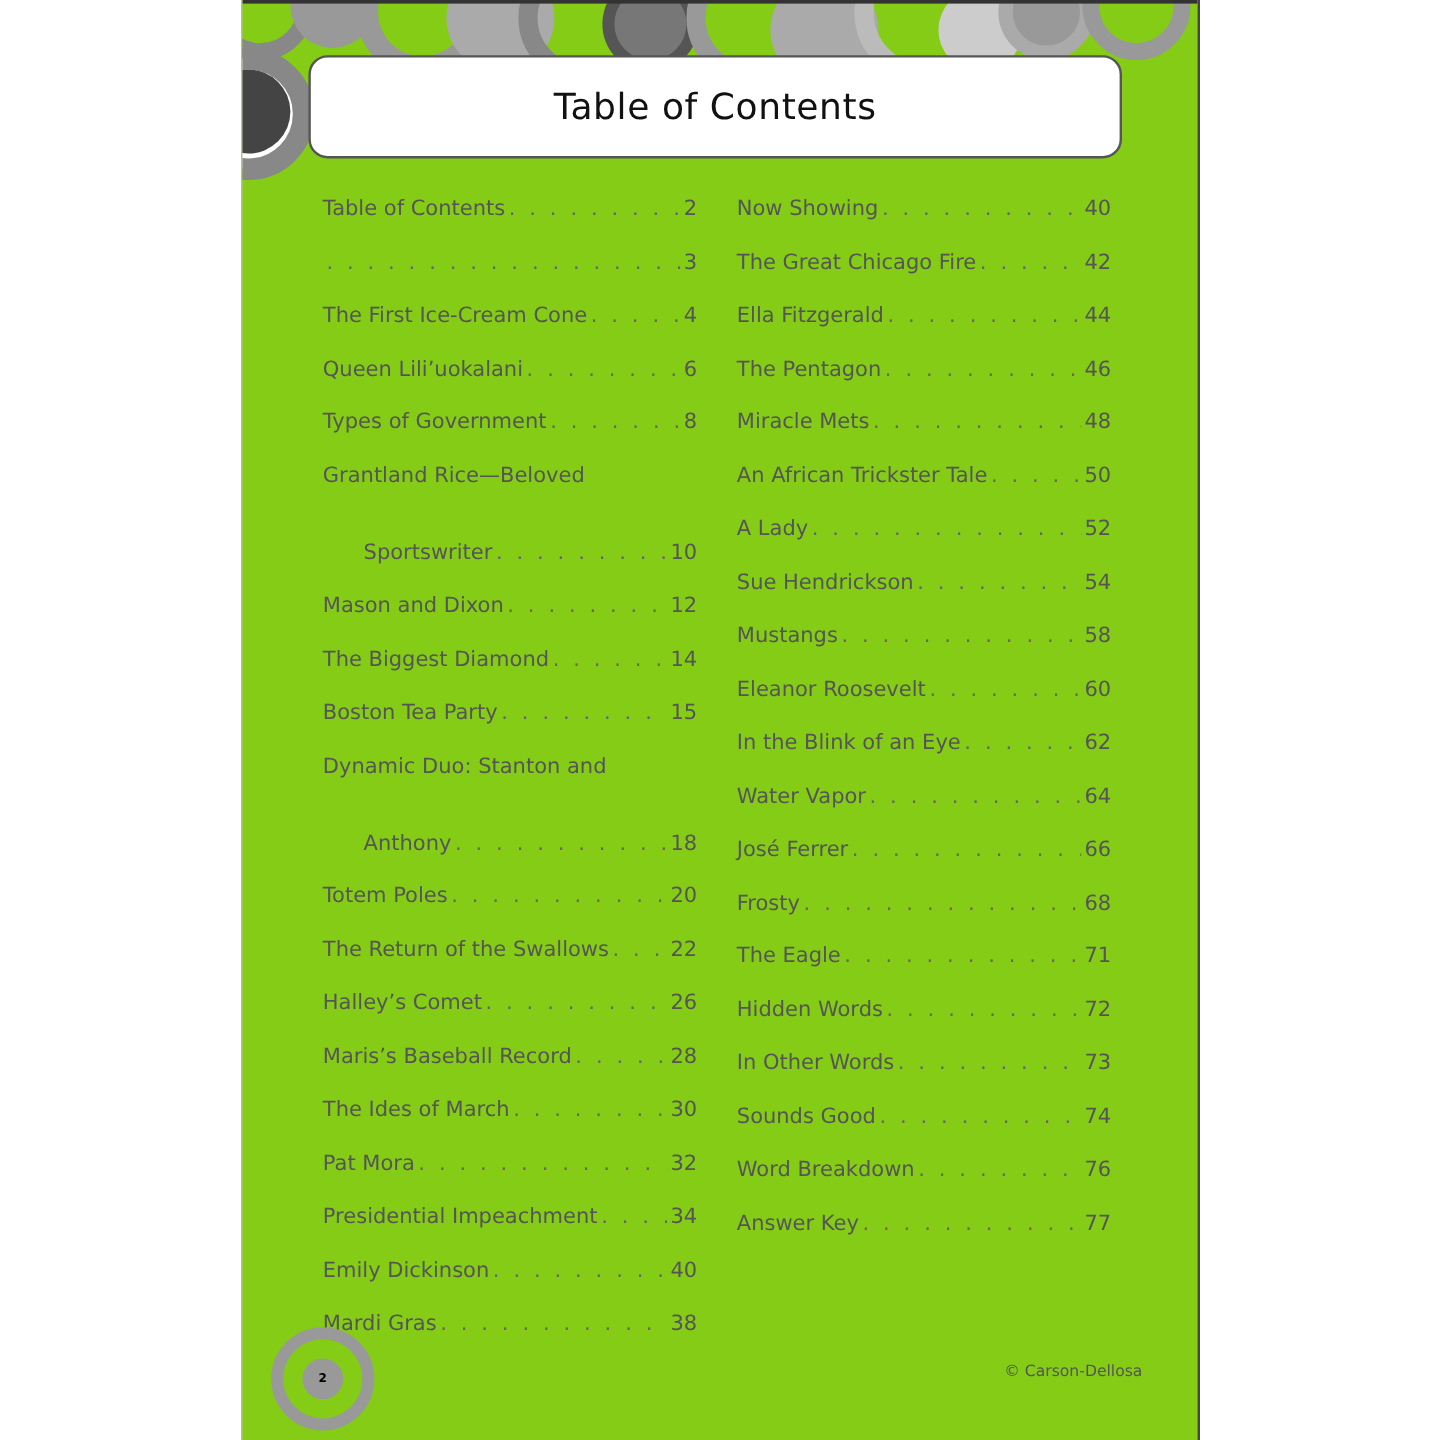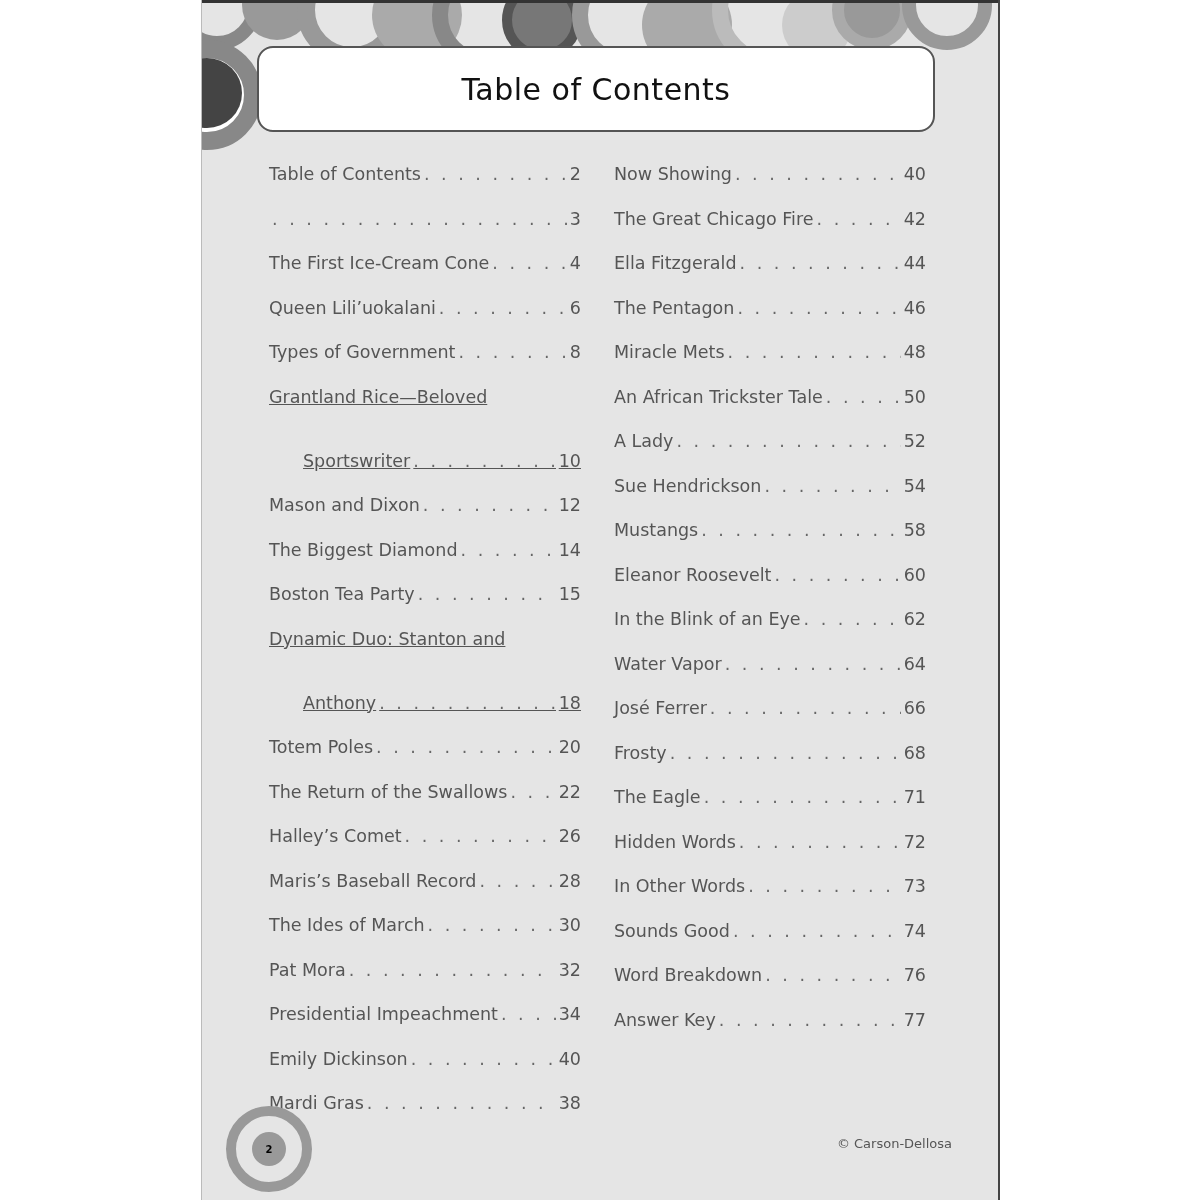--- a/index.html
+++ b/index.html
@@ -1,31 +1,31 @@
 <!DOCTYPE html>
 <html><head>
 <meta charset="utf-8">
 <style>
   html,body{margin:0;padding:0;background:#fff;}
   body{width:1200px;height:1200px;position:relative;overflow:hidden;font-family:"DejaVu Sans",sans-serif;}
-  .page{position:absolute;left:201px;top:0;width:799px;height:1200px;background:#e5e5e5;border-left:1px solid #bbb;border-right:2px solid #444;box-sizing:border-box;overflow:hidden;padding-left:11px;}
+  .page{position:absolute;left:201px;top:0;width:799px;height:1200px;background:#84cc16;border-left:1px solid #bbb;border-right:2px solid #444;box-sizing:border-box;overflow:hidden;padding-left:11px;}
   .topbar{position:absolute;left:0;top:0;width:100%;height:3px;background:#333;}
   .deco{position:absolute;left:0;top:0;width:100%;height:160px;overflow:hidden;}
   .circ{position:absolute;border-radius:50%;box-sizing:border-box;}
   .title-box{position:absolute;left:55px;top:46px;width:678px;height:86px;background:#fff;border:2px solid #555;border-radius:16px;box-sizing:border-box;display:flex;align-items:center;justify-content:center;}
   .title{font-family:"DejaVu Sans",sans-serif;font-size:30px;color:#111;letter-spacing:0.5px;}
   .col{position:absolute;top:160px;width:312px;}
   .col.left{left:67px;}
   .col.right{left:412px;}
   .entry{display:flex;align-items:baseline;font-size:17.5px;color:#555;line-height:28px;margin-bottom:16.5px;}
   .entry .t{white-space:nowrap;}
   .entry .dots{flex:1;overflow:hidden;white-space:nowrap;margin:0 3px;color:#666;letter-spacing:3px;}
   .entry .dots::after{content:". . . . . . . . . . . . . . . . . . . . . . . . . . . . . . . . . . . . . . . . . . . . . . . . . . ";}
   .entry .p{white-space:nowrap;}
-  .entry.wrap{flex-direction:column;align-items:stretch;text-decoration:underline;}
+  .entry.wrap{flex-direction:column;align-items:stretch;}
   .entry.wrap .l1{line-height:28px;}
   .entry.wrap .l2{display:flex;align-items:baseline;padding-left:34px;margin-top:36px;}
   .footer-badge{position:absolute;left:24px;top:1106px;width:86px;height:86px;}
   .copyright{position:absolute;right:46px;top:1136px;font-size:13px;color:#555;}
 </style>
 </head>
 <body>
 
 <div class="page">
   <div class="deco">

